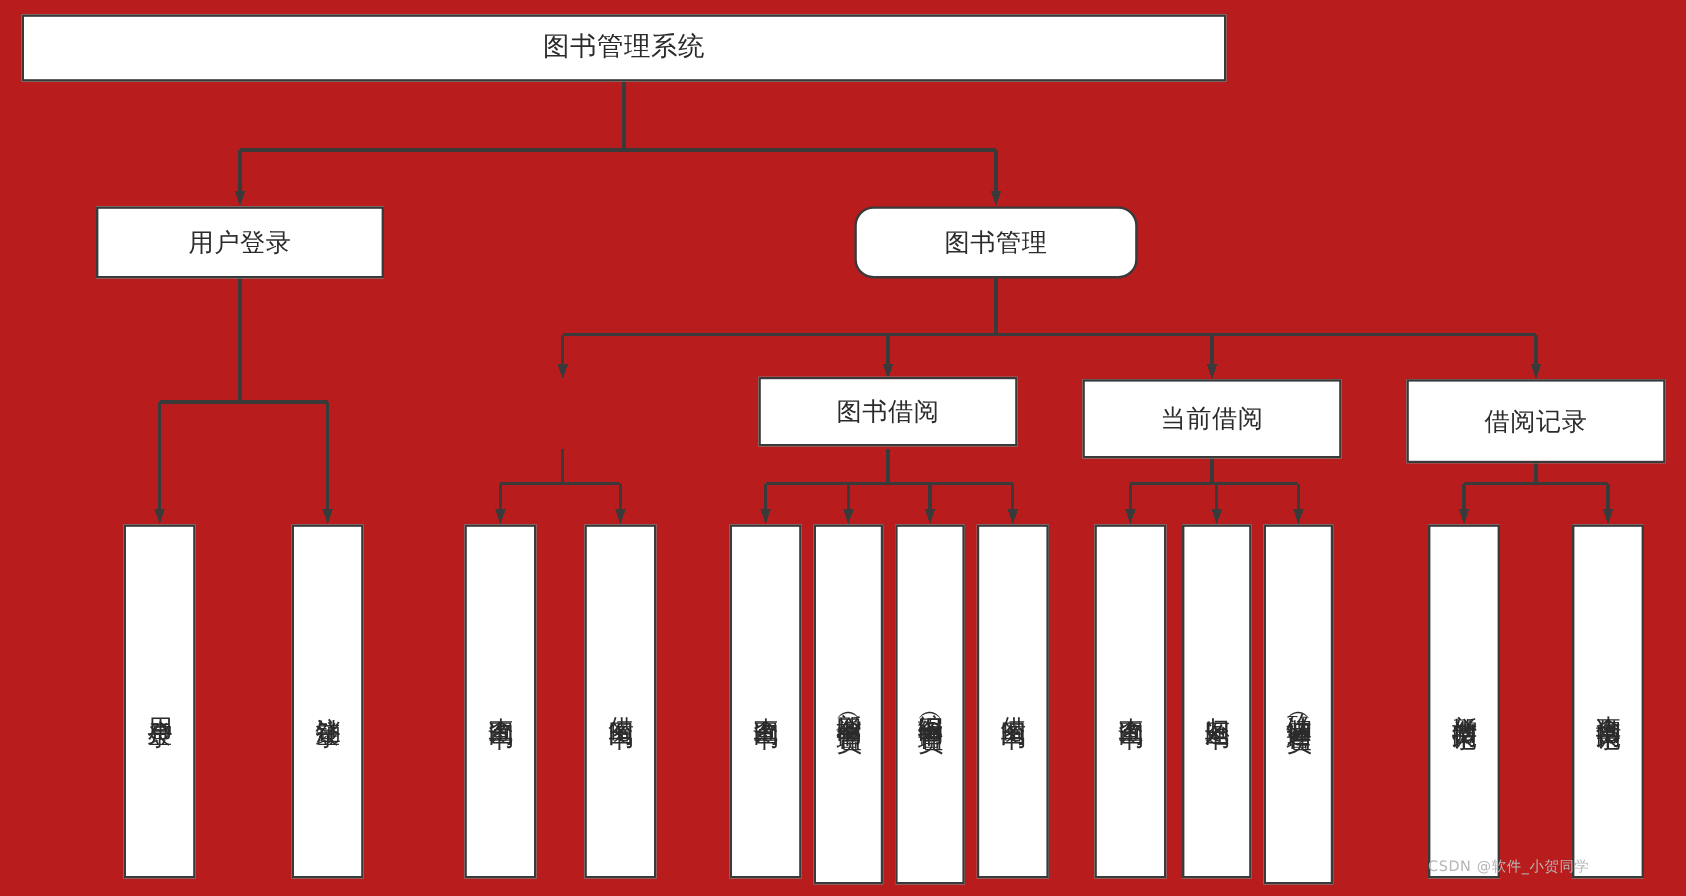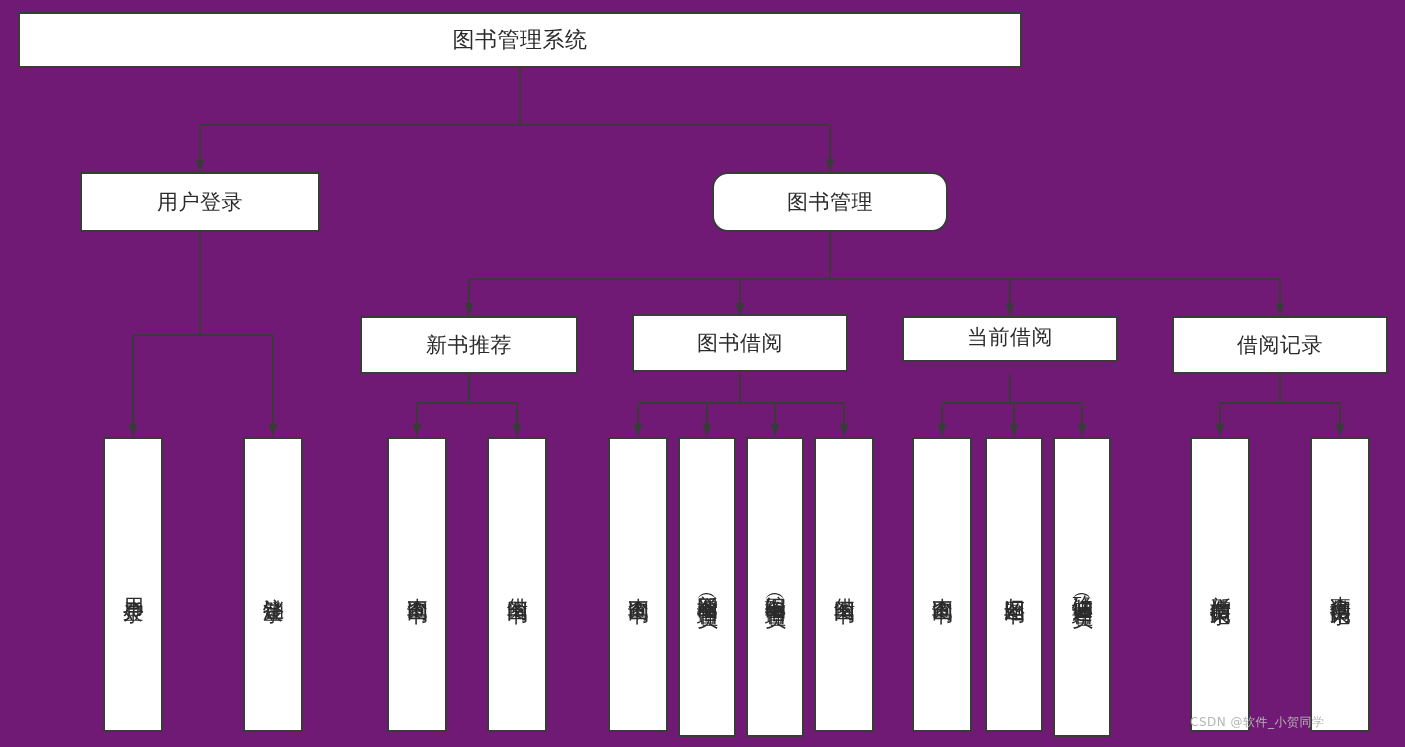--- a/index.html
+++ b/index.html
@@ -8,21 +8,21 @@
     padding: 0;
     background: #ffffff;
   }
   body {
     font-family: "DejaVu Sans", "Liberation Sans", sans-serif;
   }
   #diagram-root {
     position: relative;
     width: 1405px;
     height: 747px;
-    background: #701a75;
+    background: #b91c1c;
     overflow: hidden;
   }
   #edges-layer {
     position: absolute;
     left: 0;
     top: 0;
     width: 1405px;
     height: 747px;
     pointer-events: none;
   }
@@ -146,30 +146,27 @@
     <span class="node-label">图书管理系统</span>
   </div>
 
   <div class="node horiz" style="left: 80px; top: 172px; width: 240px; height: 60px;">
     <span class="node-label">用户登录</span>
   </div>
   <div class="node horiz" style="left: 712px; top: 172px; width: 236px; height: 60px; border-radius: 16px;">
     <span class="node-label">图书管理</span>
   </div>
 
-  <div class="node horiz" style="left: 360px; top: 316px; width: 218px; height: 58px;">
-    <span class="node-label">新书推荐</span>
-  </div>
   <div class="node horiz" style="left: 632px; top: 314px; width: 216px; height: 58px;">
     <span class="node-label">图书借阅</span>
   </div>
-  <div class="node horiz" style="left: 902px; top: 316px; width: 216px; height: 46px; font-family: Liberation Mono, monospace;">
+  <div class="node horiz" style="left: 902px; top: 316px; width: 216px; height: 66px;">
     <span class="node-label">当前借阅</span>
   </div>
-  <div class="node horiz" style="left: 1172px; top: 316px; width: 216px; height: 58px;">
+  <div class="node horiz" style="left: 1172px; top: 316px; width: 216px; height: 70px;">
     <span class="node-label">借阅记录</span>
   </div>
 
   <div class="node vert" style="left: 103px; top: 437px; width: 60px; height: 295px;">
     <span class="node-label">用户登录</span>
   </div>
   <div class="node vert" style="left: 243px; top: 437px; width: 60px; height: 295px;">
     <span class="node-label">注销登录</span>
   </div>
 

